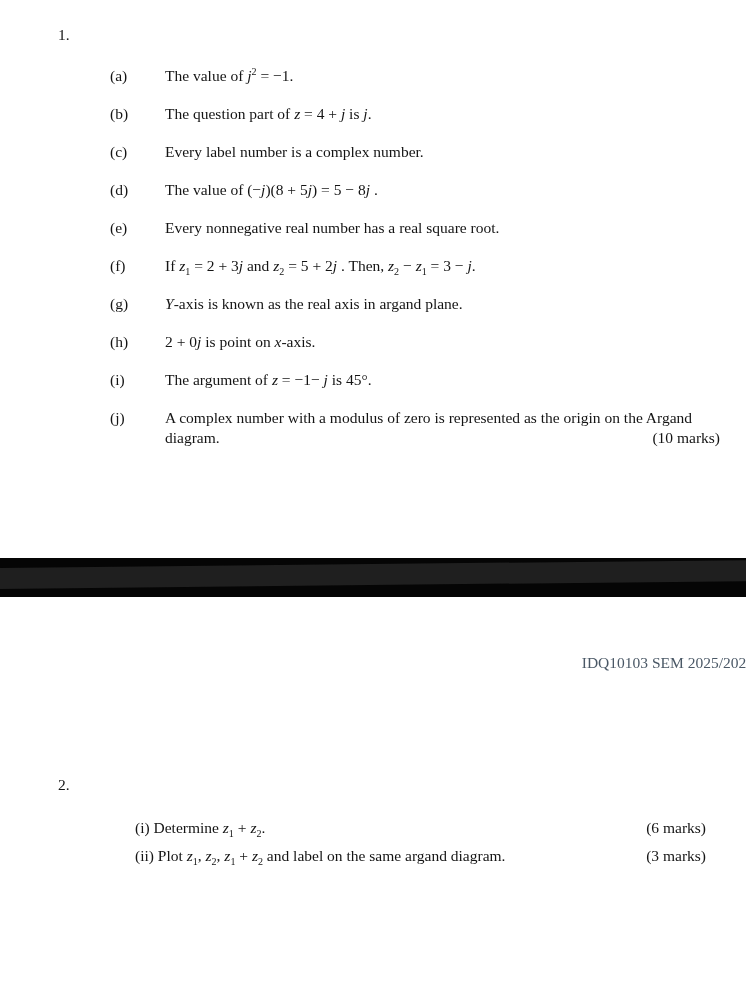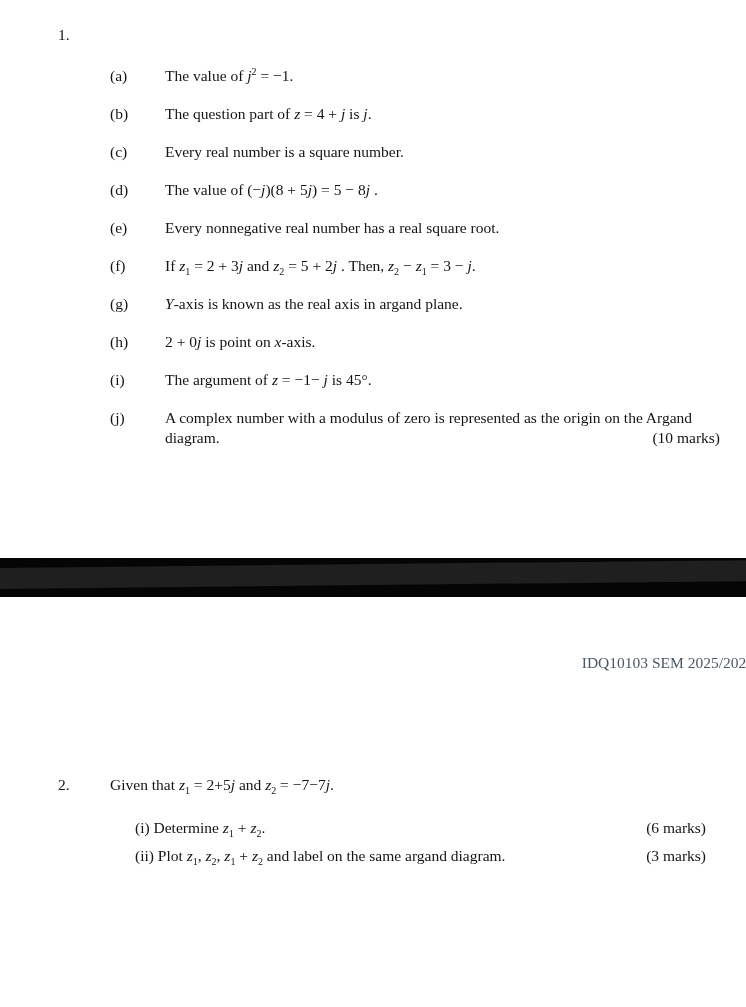--- a/index.html
+++ b/index.html
@@ -70,21 +70,21 @@
     <span class="tf-text rich"><span>The value of </span><i>j</i><sup>2</sup><span> = −1.</span></span>
   </div>
 
   <div class="tf-item">
     <span class="tf-label">(b)</span>
     <span class="tf-text rich"><span>The question part of </span><i>z</i><span> = 4 + </span><i>j</i><span> is </span><i>j</i><span>.</span></span>
   </div>
 
   <div class="tf-item">
     <span class="tf-label">(c)</span>
-    <span class="tf-text rich"><span>Every real number is a square number.</span></span>
+    <span class="tf-text rich"><span>Every label number is a complex number.</span></span>
   </div>
 
   <div class="tf-item">
     <span class="tf-label">(d)</span>
     <span class="tf-text rich"><span>The value of (−</span><i>j</i><span>)(8 + 5</span><i>j</i><span>) = 5 − 8</span><i>j</i><span> .</span></span>
   </div>
 
   <div class="tf-item">
     <span class="tf-label">(e)</span>
     <span class="tf-text rich"><span>Every nonnegative real number has a real square root.</span></span>
@@ -121,21 +121,20 @@
 <div class="page-gap">
   <div class="gap-sheen"></div>
 </div>
 
 <section class="page page2">
 
   <div class="course-header">IDQ10103 SEM 2025/2026</div>
 
   <div class="q2-row">
     <span class="q-num">2.</span>
-    <span class="rich"><span>Given that </span><i>z</i><sub>1</sub><span> = 2+5</span><i>j</i><span> and </span><i>z</i><sub>2</sub><span> = −7−7</span><i>j</i><span>.</span></span>
   </div>
 
   <div class="sub-item sub-item-1">
     <span class="sub-text rich"><span>(i)  Determine </span><i>z</i><sub>1</sub><span> + </span><i>z</i><sub>2</sub><span>.</span></span>
     <span class="sub-marks">(6 marks)</span>
   </div>
 
   <div class="sub-item sub-item-2">
     <span class="sub-text rich"><span>(ii) Plot </span><i>z</i><sub>1</sub><span>, </span><i>z</i><sub>2</sub><span>, </span><i>z</i><sub>1</sub><span> + </span><i>z</i><sub>2</sub><span> and label on the same argand diagram.</span></span>
     <span class="sub-marks">(3 marks)</span>

